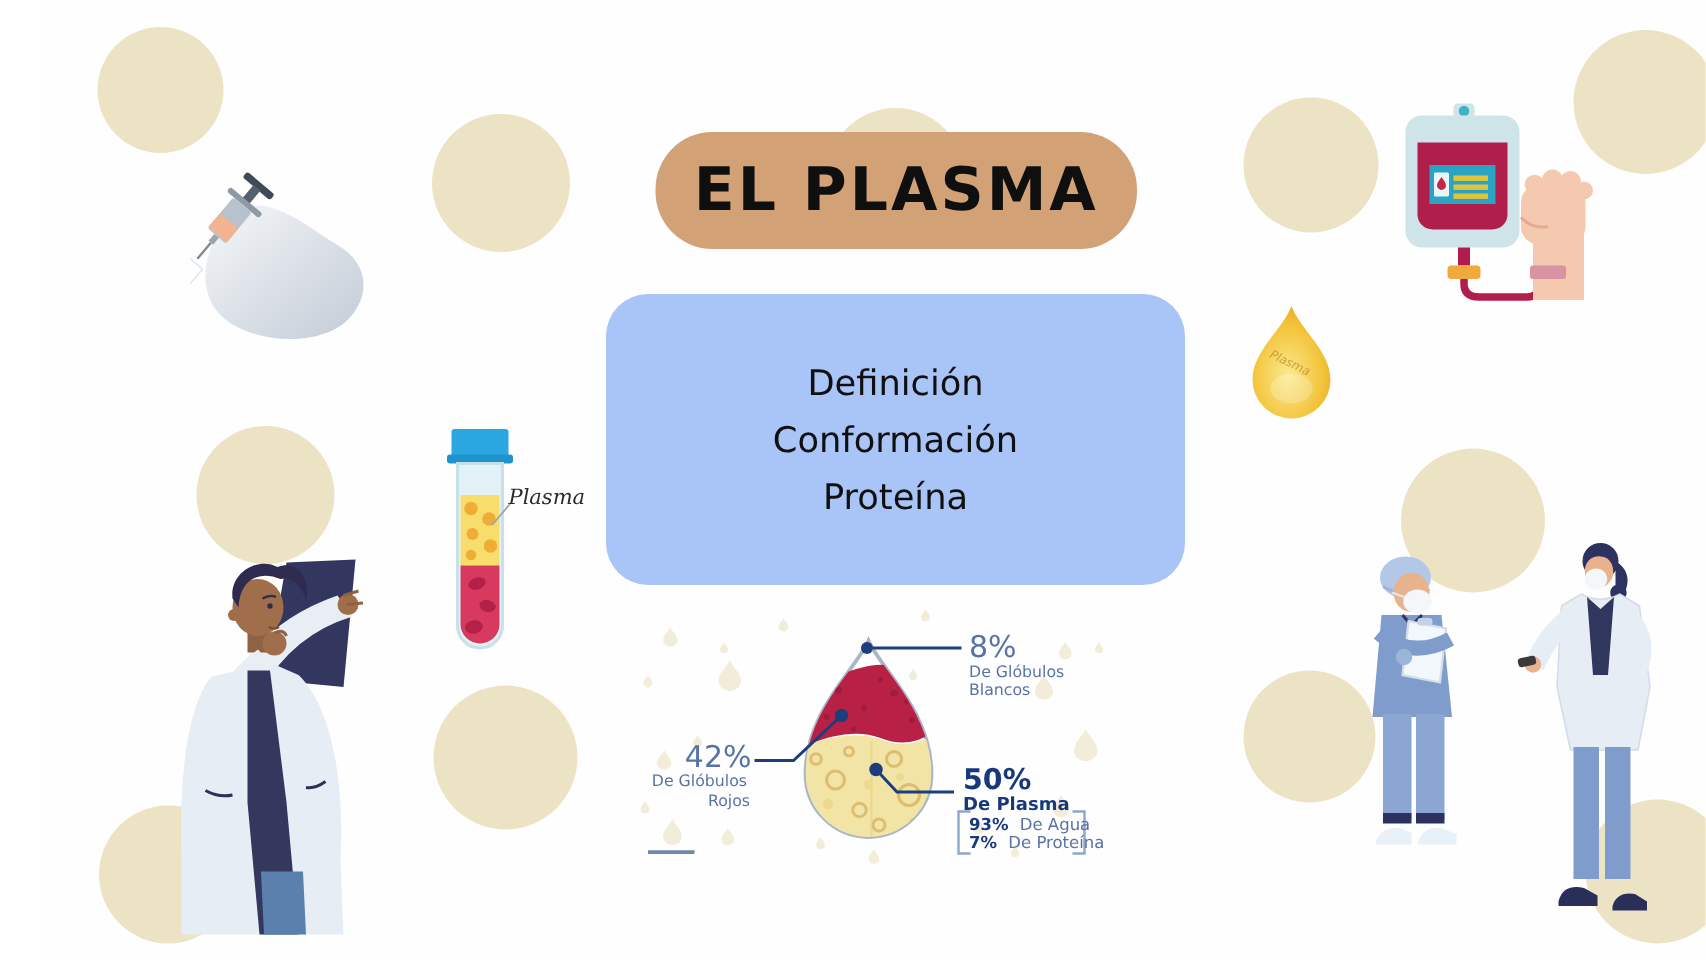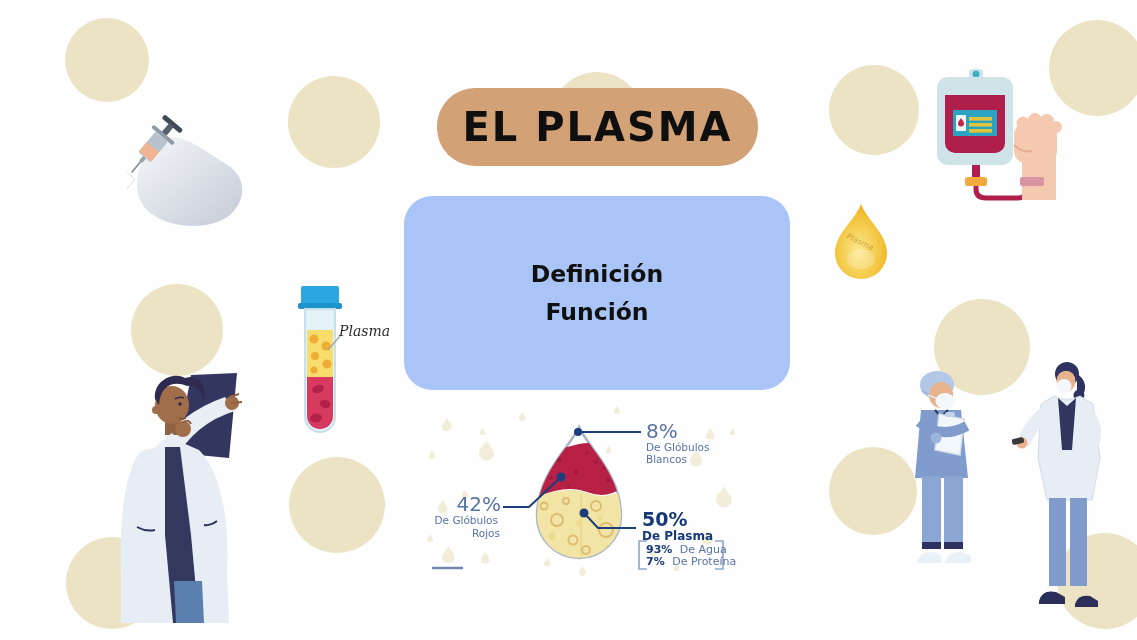--- a/index.html
+++ b/index.html
@@ -15,21 +15,21 @@
   }
   .banner-title{
     font-size:40px;font-weight:800;letter-spacing:2px;color:#0f0f0f;white-space:nowrap;
   }
   .agenda{
     position:absolute;left:375px;top:196px;width:386px;height:194px;
     background:#a9c4f7;border-radius:28px;display:flex;flex-direction:column;
     align-items:center;justify-content:center;gap:2px;
   }
   .agenda-line{
-    font-size:23.5px;font-weight:700;color:#101010;line-height:36px;white-space:nowrap;
+    font-size:23.5px;font-weight:400;color:#101010;line-height:36px;white-space:nowrap;
   }
   svg{position:absolute;display:block;}
   svg text{font-family:"DejaVu Sans","Liberation Sans",sans-serif;}
   .serif-label{font-family:"DejaVu Serif","Liberation Serif",serif;}
 </style>
 </head>
 <body>
 
 <div class="canvas">
 
@@ -44,21 +44,22 @@
   <div class="decor-circle" style="left:37px;top:537px;width:92px;height:92px;"></div>
   <div class="decor-circle" style="left:800px;top:447px;width:88px;height:88px;"></div>
   <div class="decor-circle" style="left:1028px;top:533px;width:96px;height:96px;"></div>
 
   <div class="banner">
     <div class="banner-title">EL PLASMA</div>
   </div>
 
   <div class="agenda">
     <div class="agenda-line">Definición</div>
-    <div class="agenda-line">Función</div>
+    <div class="agenda-line">Conformación</div>
+    <div class="agenda-line">Proteína</div>
   </div>
 
   <svg style="left:98px;top:112px;" width="145" height="130" viewBox="0 0 145 130">
     <defs>
       <linearGradient id="blobGrad" x1="0" y1="0" x2="1" y2="1">
         <stop offset="0" stop-color="#f5f7f9"></stop>
           <stop offset="1" stop-color="#c3cbd6"></stop>
       </linearGradient>
     </defs>
     <path fill="url(#blobGrad)" d="M30,30 C10,46 2,80 20,98 C40,118 88,120 106,100 C122,82 116,62 99,52 C80,41 50,14 30,30 Z"></path>

